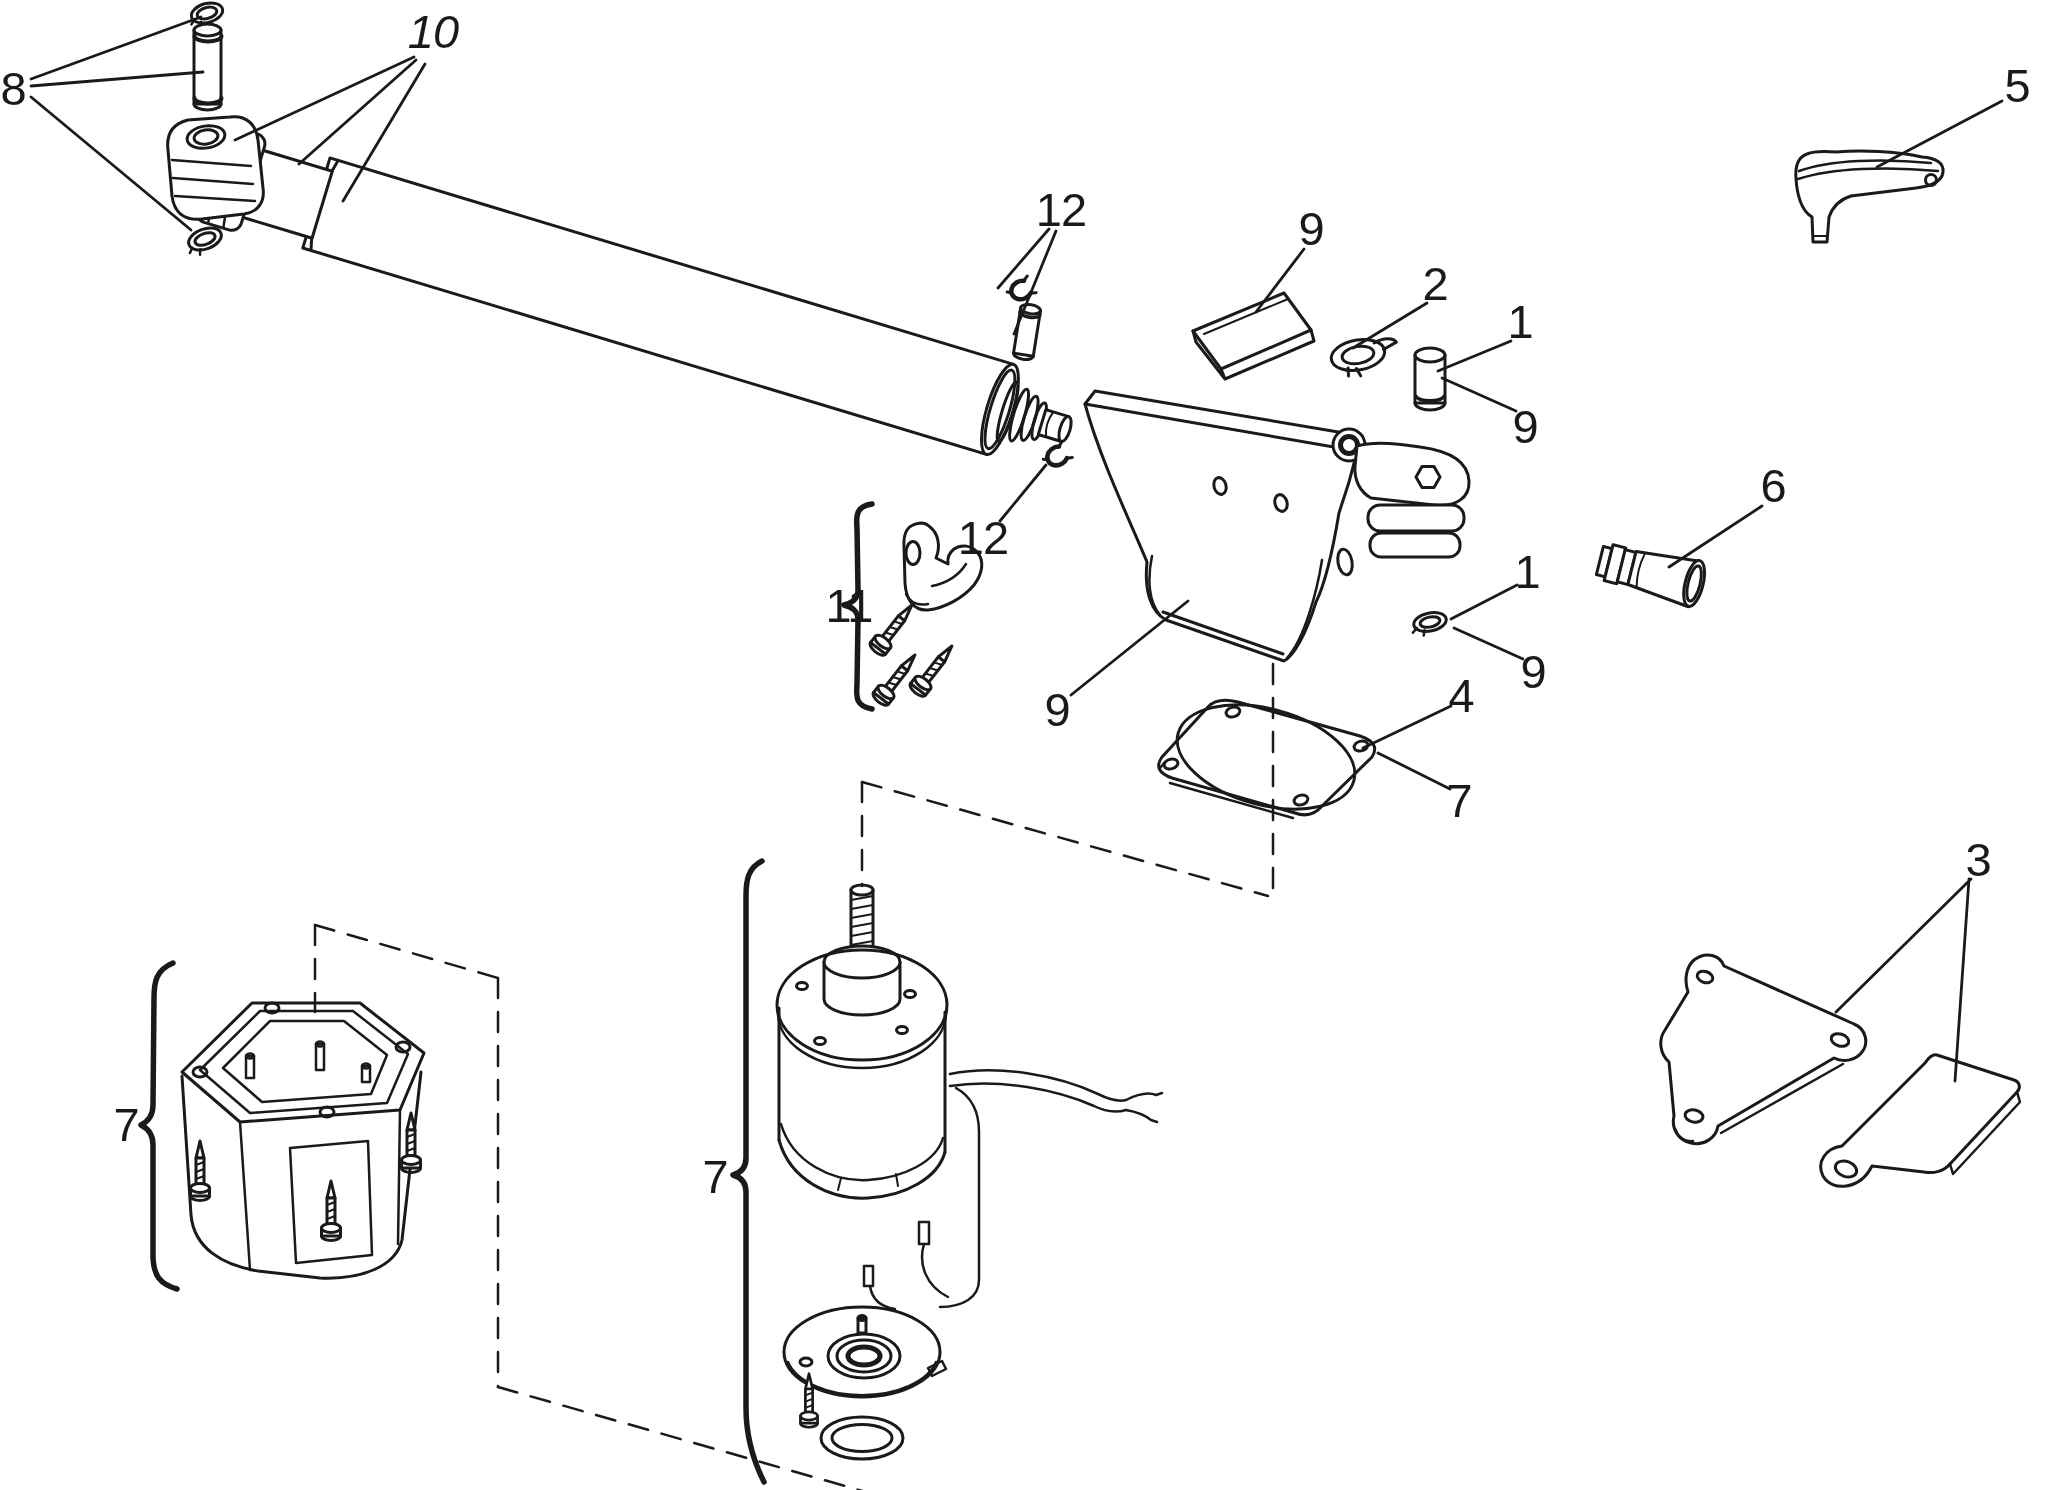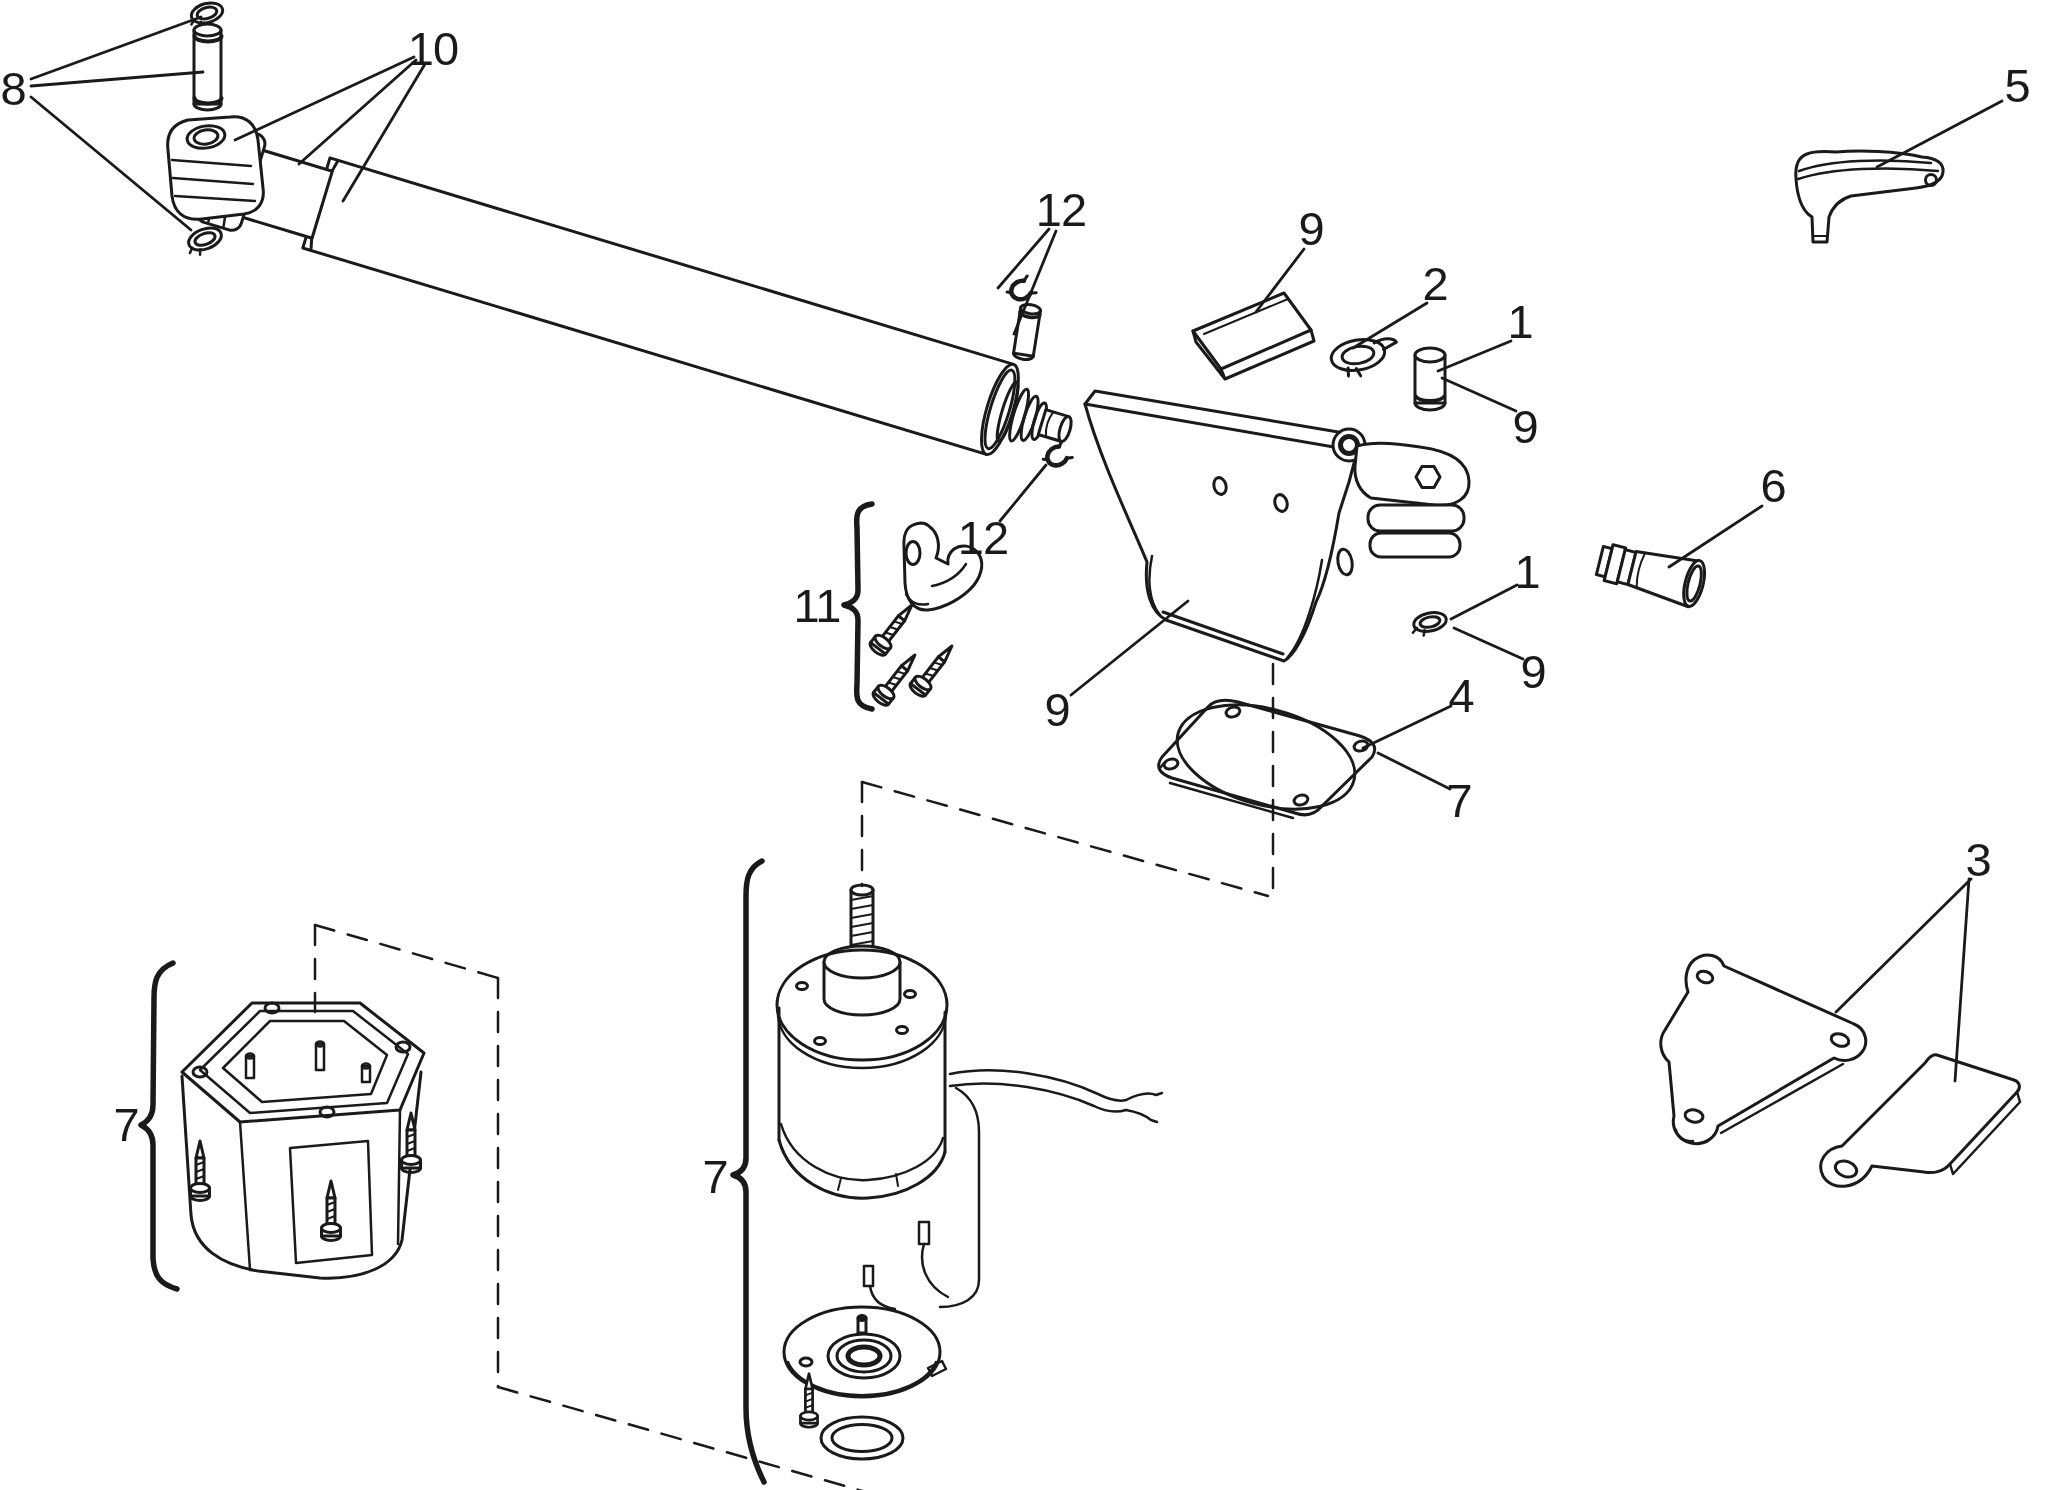--- a/index.html
+++ b/index.html
@@ -286,30 +286,30 @@
       <path d="M498,978 L498,1387"></path>
       <path d="M498,1387 L866,1492"></path>
       <path d="M862,782 L862,886"></path>
       <path d="M862,782 L1268,896"></path>
       <path d="M1273,664 L1273,895"></path>
     </g>
   </g>
 </svg>
 
 <div class="callout" style="left: 13px; top: 88px;">8</div>
-<div class="callout" style="left: 433px; top: 48px;">10</div>
+<div class="callout" style="left: 433px; top: 31px; font-style: italic;">10</div>
 <div class="callout" style="left: 1061px; top: 209px;">12</div>
 <div class="callout" style="left: 1311px; top: 228px;">9</div>
 <div class="callout" style="left: 1435px; top: 283px;">2</div>
 <div class="callout" style="left: 1520px; top: 321px;">1</div>
 <div class="callout" style="left: 1525px; top: 426px;">9</div>
 <div class="callout" style="left: 2017px; top: 85px;">5</div>
 <div class="callout" style="left: 1773px; top: 485px;">6</div>
 <div class="callout" style="left: 983px; top: 537px;">12</div>
-<div class="callout" style="left: 817px; top: 605px;">11</div>
+<div class="callout" style="left: 849px; top: 605px;">11</div>
 <div class="callout" style="left: 1057px; top: 709px;">9</div>
 <div class="callout" style="left: 1527px; top: 571px;">1</div>
 <div class="callout" style="left: 1533px; top: 671px;">9</div>
 <div class="callout" style="left: 1461px; top: 695px;">4</div>
 <div class="callout" style="left: 1459px; top: 800px;">7</div>
 <div class="callout" style="left: 126px; top: 1124px;">7</div>
 <div class="callout" style="left: 715px; top: 1176px;">7</div>
 <div class="callout" style="left: 1978px; top: 859px;">3</div>
 
 </div>

